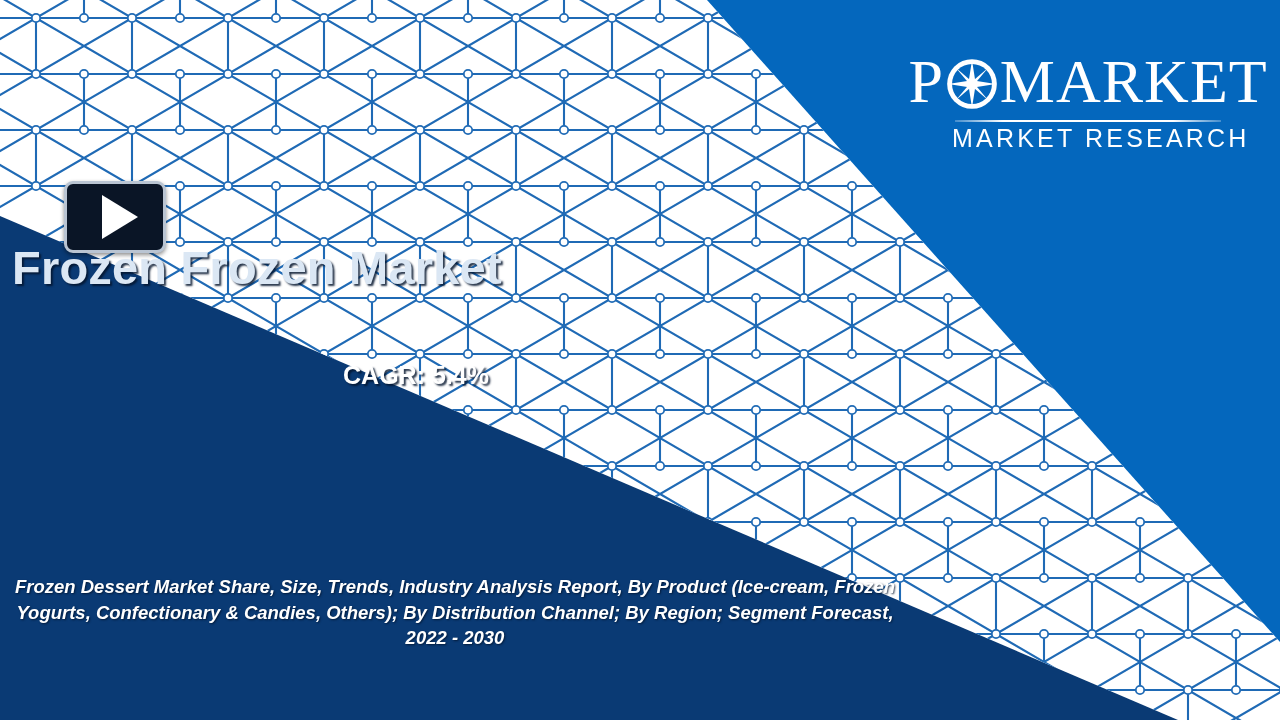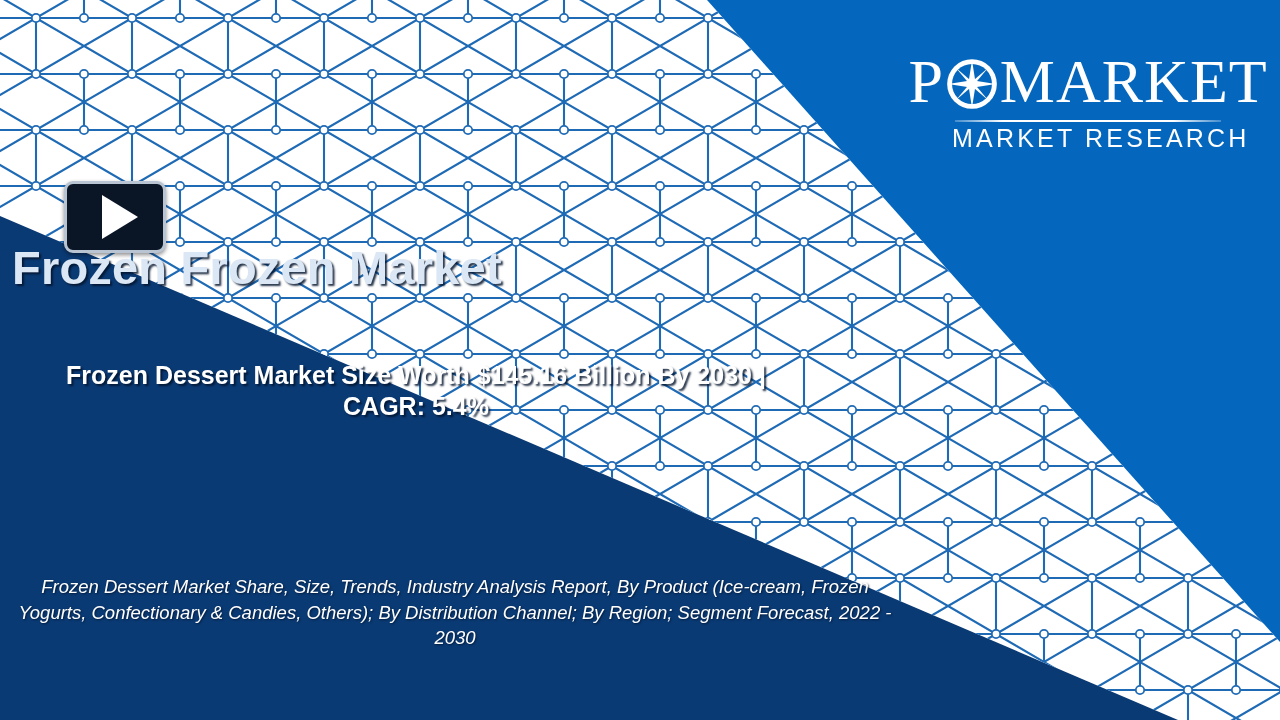--- a/index.html
+++ b/index.html
@@ -150,21 +150,21 @@
   }
 
   
   .description {
     position: absolute;
     left: 10px;
     top: 574px;
     width: 890px;
     text-align: center;
     font-size: 18.5px;
-    font-weight: normal;
+    font-weight: bold;
     font-style: italic;
     line-height: 1.38;
     color: #ffffff;
     text-shadow: 1px 1px 2px rgba(3,20,45,0.8);
   }
 </style>
 </head>
 <body>
 
 <div id="slide">
@@ -234,19 +234,18 @@
     <div class="logo-sub">MARKET RESEARCH</div>
   </div>
 
   <div class="play-btn">
     <div class="play-tri"></div>
   </div>
 
   <div class="headline">Frozen Frozen Market</div>
 
   <div class="subtitle">
-    <div>Frozen Dessert Market Size Worth $145.16 Billion By 2030 |</div>
     <div>CAGR: 5.4%</div>
   </div>
 
   <div class="description">Frozen Dessert Market Share, Size, Trends, Industry Analysis Report, By Product (Ice-cream, Frozen Yogurts, Confectionary &amp; Candies, Others); By Distribution Channel; By Region; Segment Forecast, 2022 - 2030</div>
 
 </div>
 
 </body></html>

